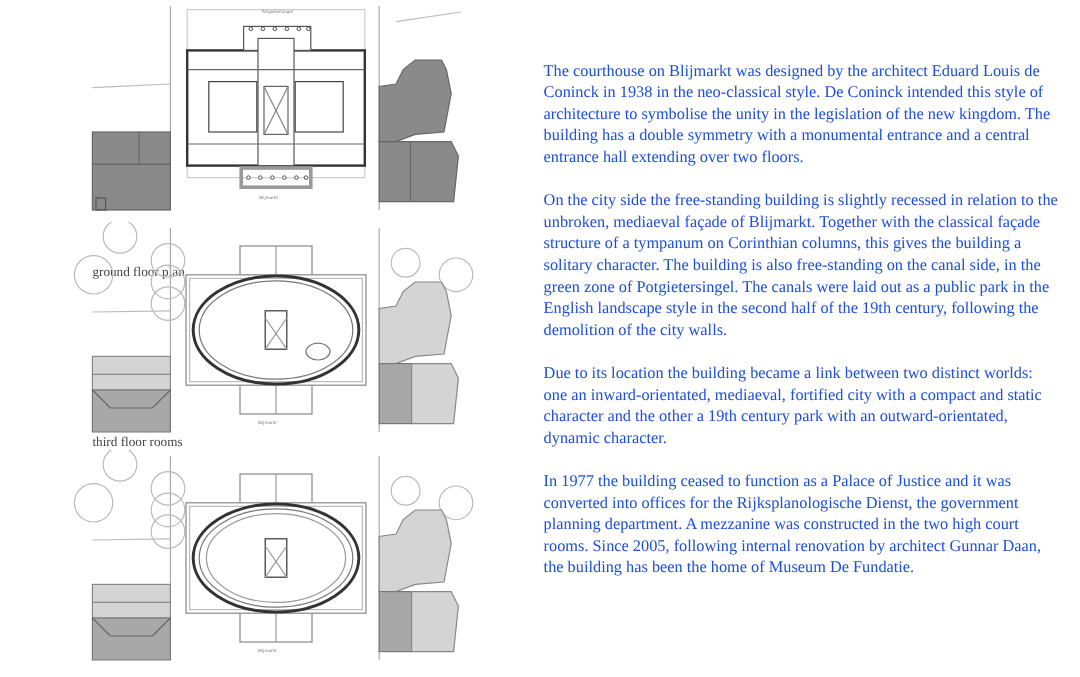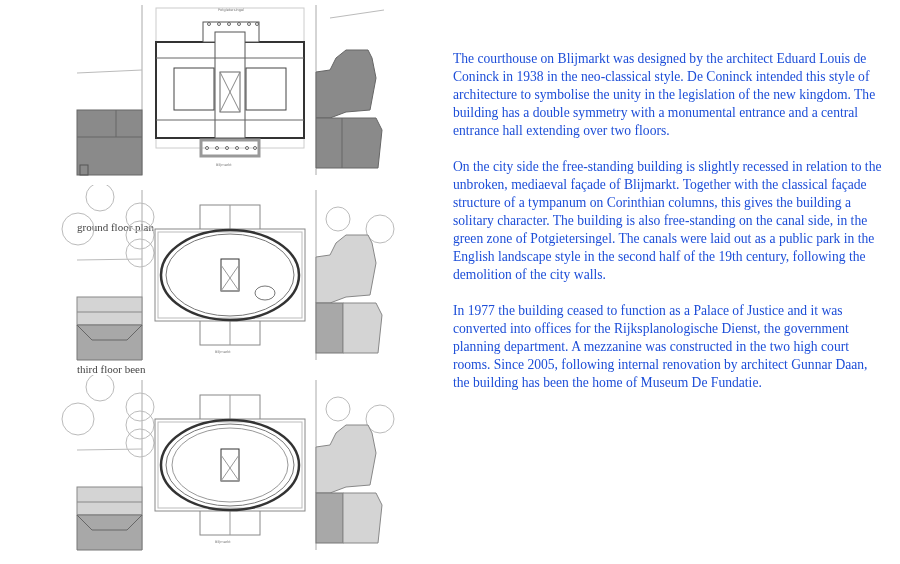--- a/index.html
+++ b/index.html
@@ -90,21 +90,21 @@
       <line x1="230" y1="20" x2="230" y2="44" stroke="#999"></line>
       <line x1="230" y1="136" x2="230" y2="160" stroke="#999"></line>
       <ellipse cx="230" cy="90" rx="69" ry="45" fill="none" stroke="#333" stroke-width="2.5"></ellipse>
       <ellipse cx="230" cy="90" rx="64" ry="41" fill="none" stroke="#777"></ellipse>
       <rect x="221" y="74" width="18" height="32" fill="#fff" stroke="#333"></rect>
       <line x1="221" y1="106" x2="239" y2="80" stroke="#999"></line>
       <line x1="239" y1="106" x2="221" y2="80" stroke="#999"></line>
       <ellipse cx="265" cy="108" rx="10" ry="7" fill="none" stroke="#777"></ellipse>
       <text x="215" y="168" font-size="3.5" fill="#777" font-family="DejaVu Sans, sans-serif">Blijmarkt</text>
     </svg>
-    <div class="plan-caption" style="top:178px;">third floor been</div>
+    <div class="plan-caption" style="top:178px;">third floor rooms</div>
   </div>
 
   <div class="plan" style="top:375px;height:189px;">
     <svg width="450" height="189">
       <line x1="142" y1="5" x2="142" y2="175" stroke="#aaa"></line>
       <line x1="316" y1="5" x2="316" y2="175" stroke="#aaa"></line>
       <g fill="none" stroke="#bbb">
         <circle cx="100" cy="12" r="14"></circle>
           <circle cx="78" cy="44" r="16"></circle>
         <circle cx="140" cy="32" r="14"></circle>
@@ -136,14 +136,15 @@
       <line x1="239" y1="106" x2="221" y2="80" stroke="#999"></line>
       <text x="215" y="168" font-size="3.5" fill="#777" font-family="DejaVu Sans, sans-serif">Blijmarkt</text>
     </svg>
     <div class="plan-caption" style="top:193px;">fourth floor plan</div>
   </div>
 </div>
 
 <div class="text-col">
   <p>The courthouse on Blijmarkt was designed by the architect Eduard Louis de Coninck in 1938 in the neo-classical style. De Coninck intended this style of architecture to symbolise the unity in the legislation of the new kingdom. The building has a double symmetry with a monumental entrance and a central entrance hall extending over two floors.</p>
   <p>On the city side the free-standing building is slightly recessed in relation to the unbroken, mediaeval façade of Blijmarkt. Together with the classical façade structure of a tympanum on Corinthian columns, this gives the building a solitary character. The building is also free-standing on the canal side, in the green zone of Potgietersingel. The canals were laid out as a public park in the English landscape style in the second half of the 19th century, following the demolition of the city walls.</p>
+  <p>Due to its location the building became a link between two distinct worlds: one an inward-orientated, mediaeval, fortified city with a compact and static character and the other a 19th century park with an outward-orientated, dynamic character.</p>
   <p>In 1977 the building ceased to function as a Palace of Justice and it was converted into offices for the Rijksplanologische Dienst, the government planning department. A mezzanine was constructed in the two high court rooms. Since 2005, following internal renovation by architect Gunnar Daan, the building has been the home of Museum De Fundatie.</p>
 </div>
 
 </body></html>

